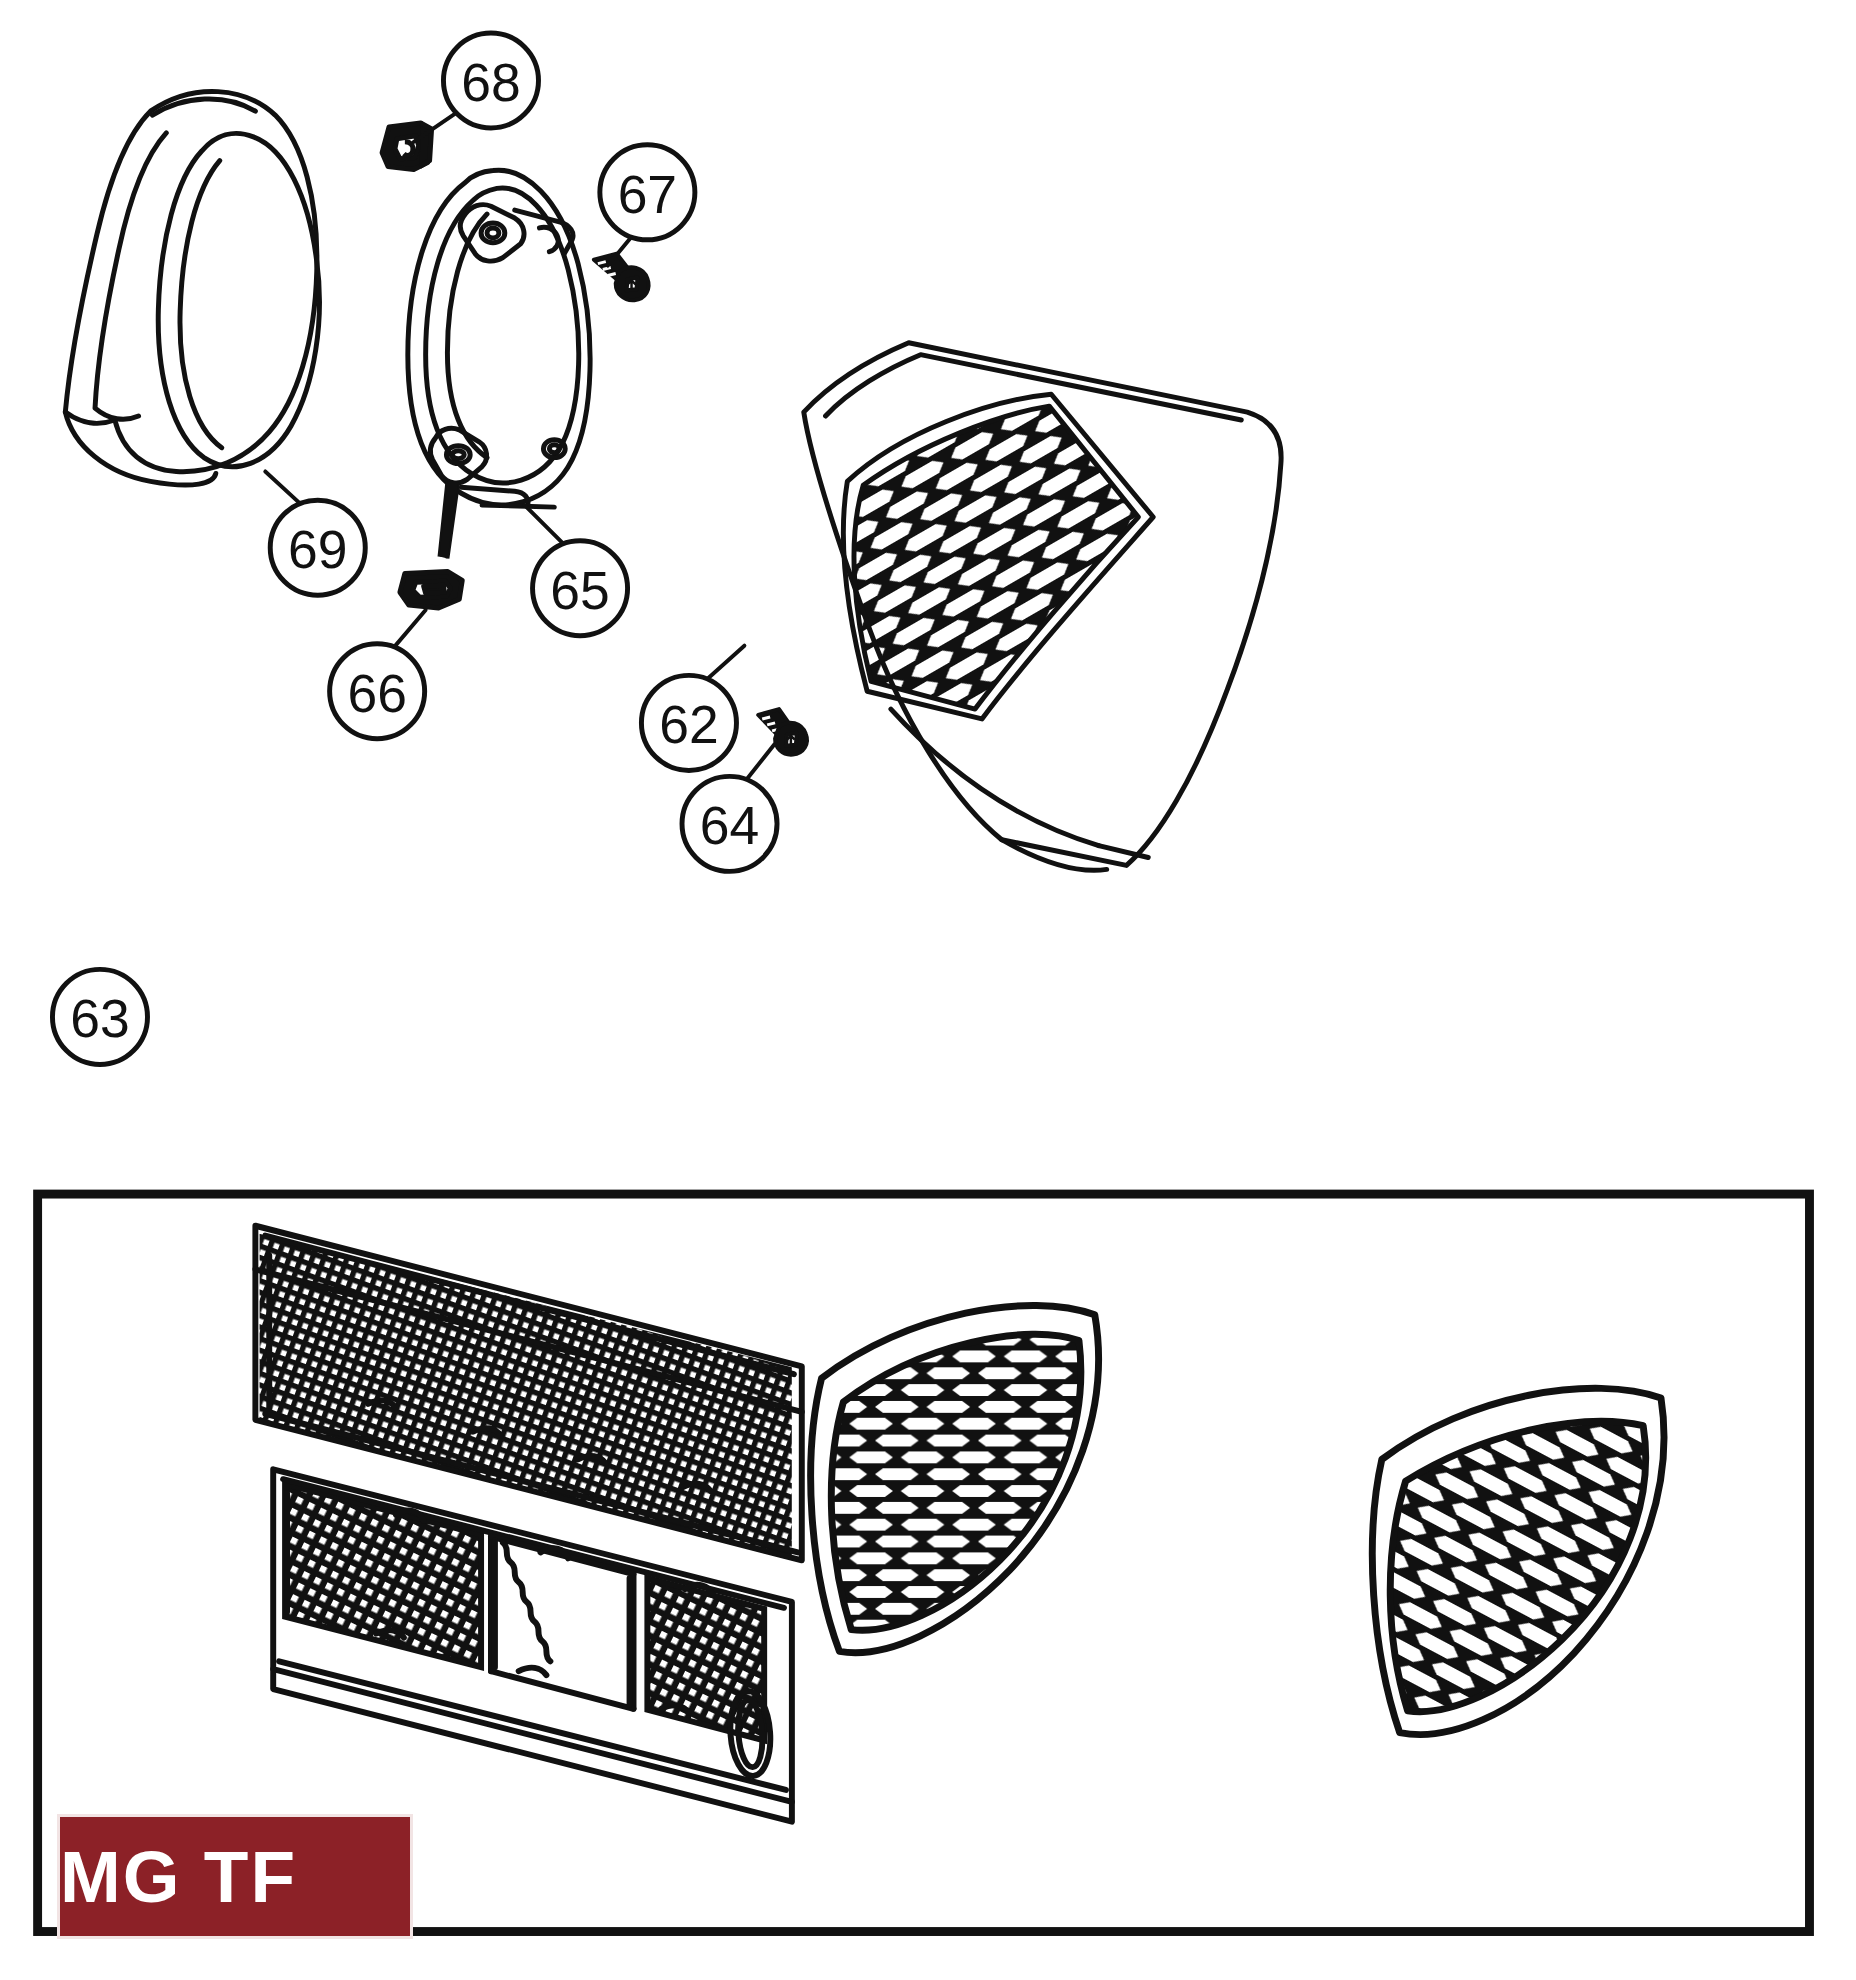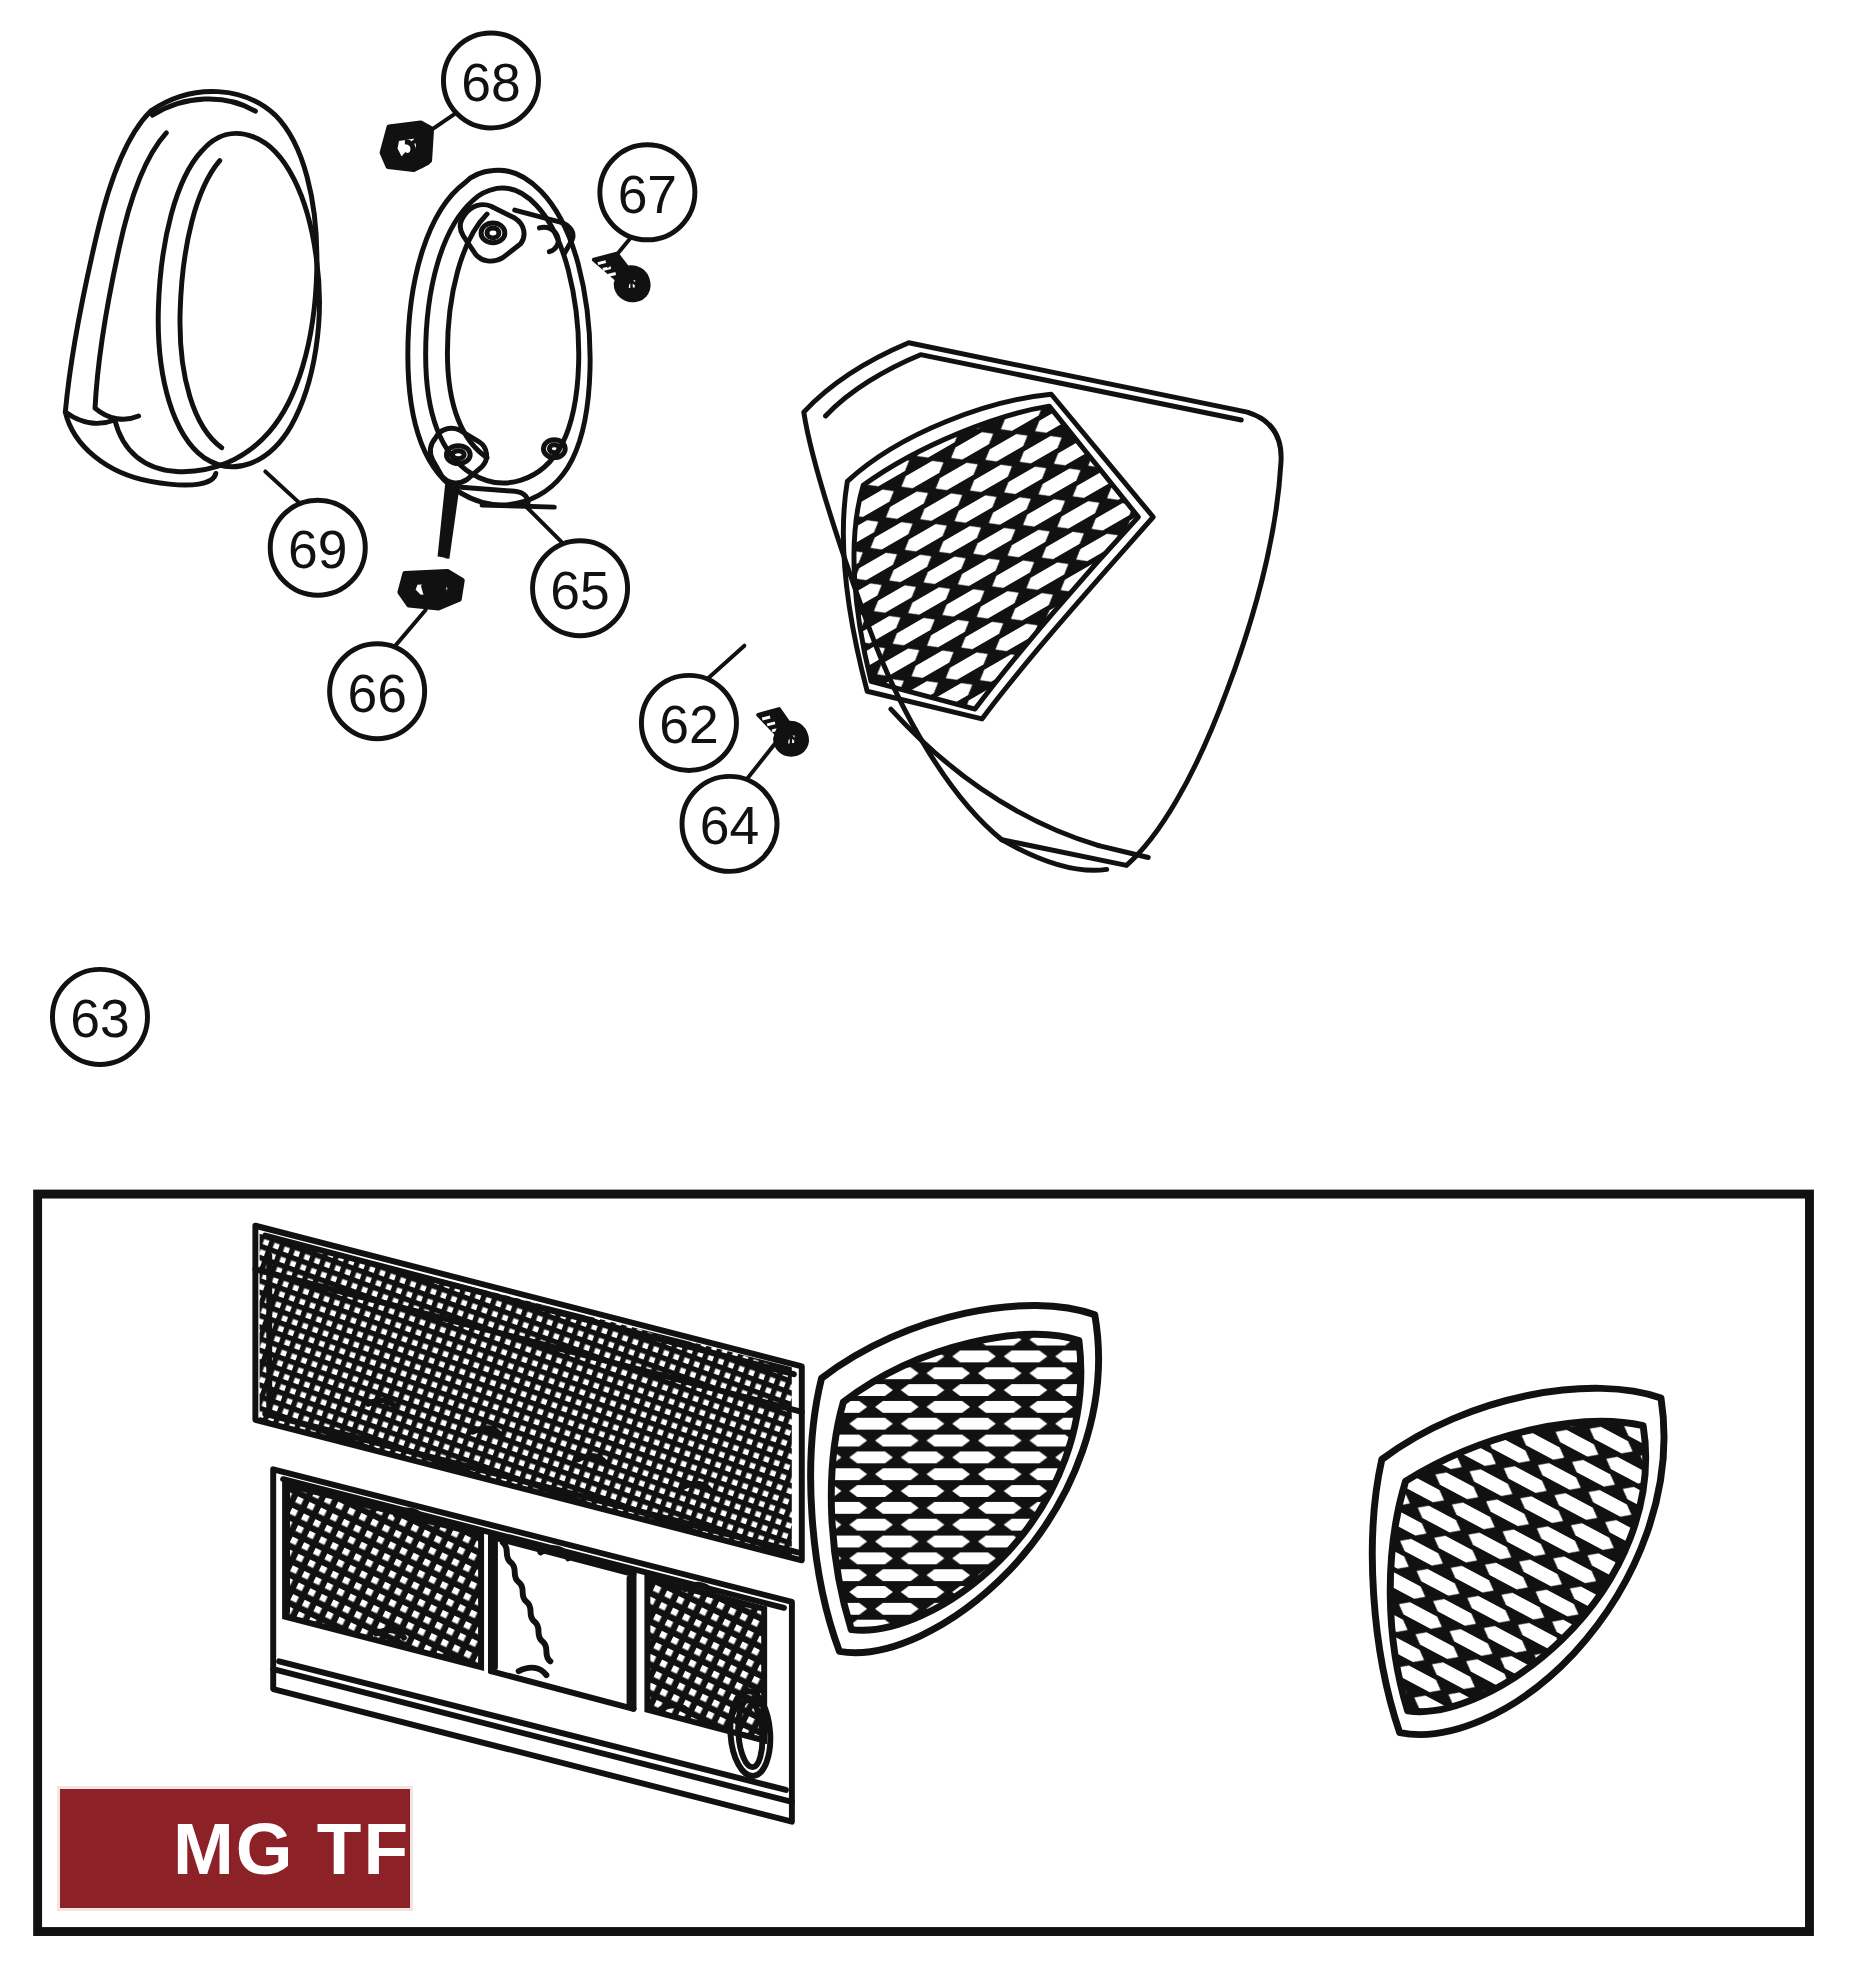--- a/index.html
+++ b/index.html
@@ -2,21 +2,21 @@
 <html><head>
 <meta charset="utf-8">
 <style>
   html,body{margin:0;padding:0;background:#ffffff;}
   body{width:1856px;height:1980px;position:relative;overflow:hidden;
        font-family:"Liberation Sans", sans-serif;}
   #stage{position:absolute;left:0;top:16px;width:1552px;height:1980px;}
   svg.layer{position:absolute;left:0;top:0;width:1856px;height:1980px;display:block;}
   .balloon-text{font-family:"Liberation Sans", sans-serif;font-size:54px;fill:#111111;
                 text-anchor:middle;dominant-baseline:central;letter-spacing:0px;}
-  .badge{position:absolute;display:flex;align-items:center;justify-content:flex-end;}
+  .badge{position:absolute;display:flex;align-items:center;justify-content:flex-start;margin-top:28px;}
   .badge-text{font-family:"Liberation Sans", sans-serif;font-weight:bold;color:#ffffff;
               font-size:73px;letter-spacing:2px;line-height:1;white-space:nowrap;}
 </style>
 </head>
 <body>
 
 <div id="stage">
 
   <svg class="layer" viewBox="0 0 1875 2000">
     <defs>

